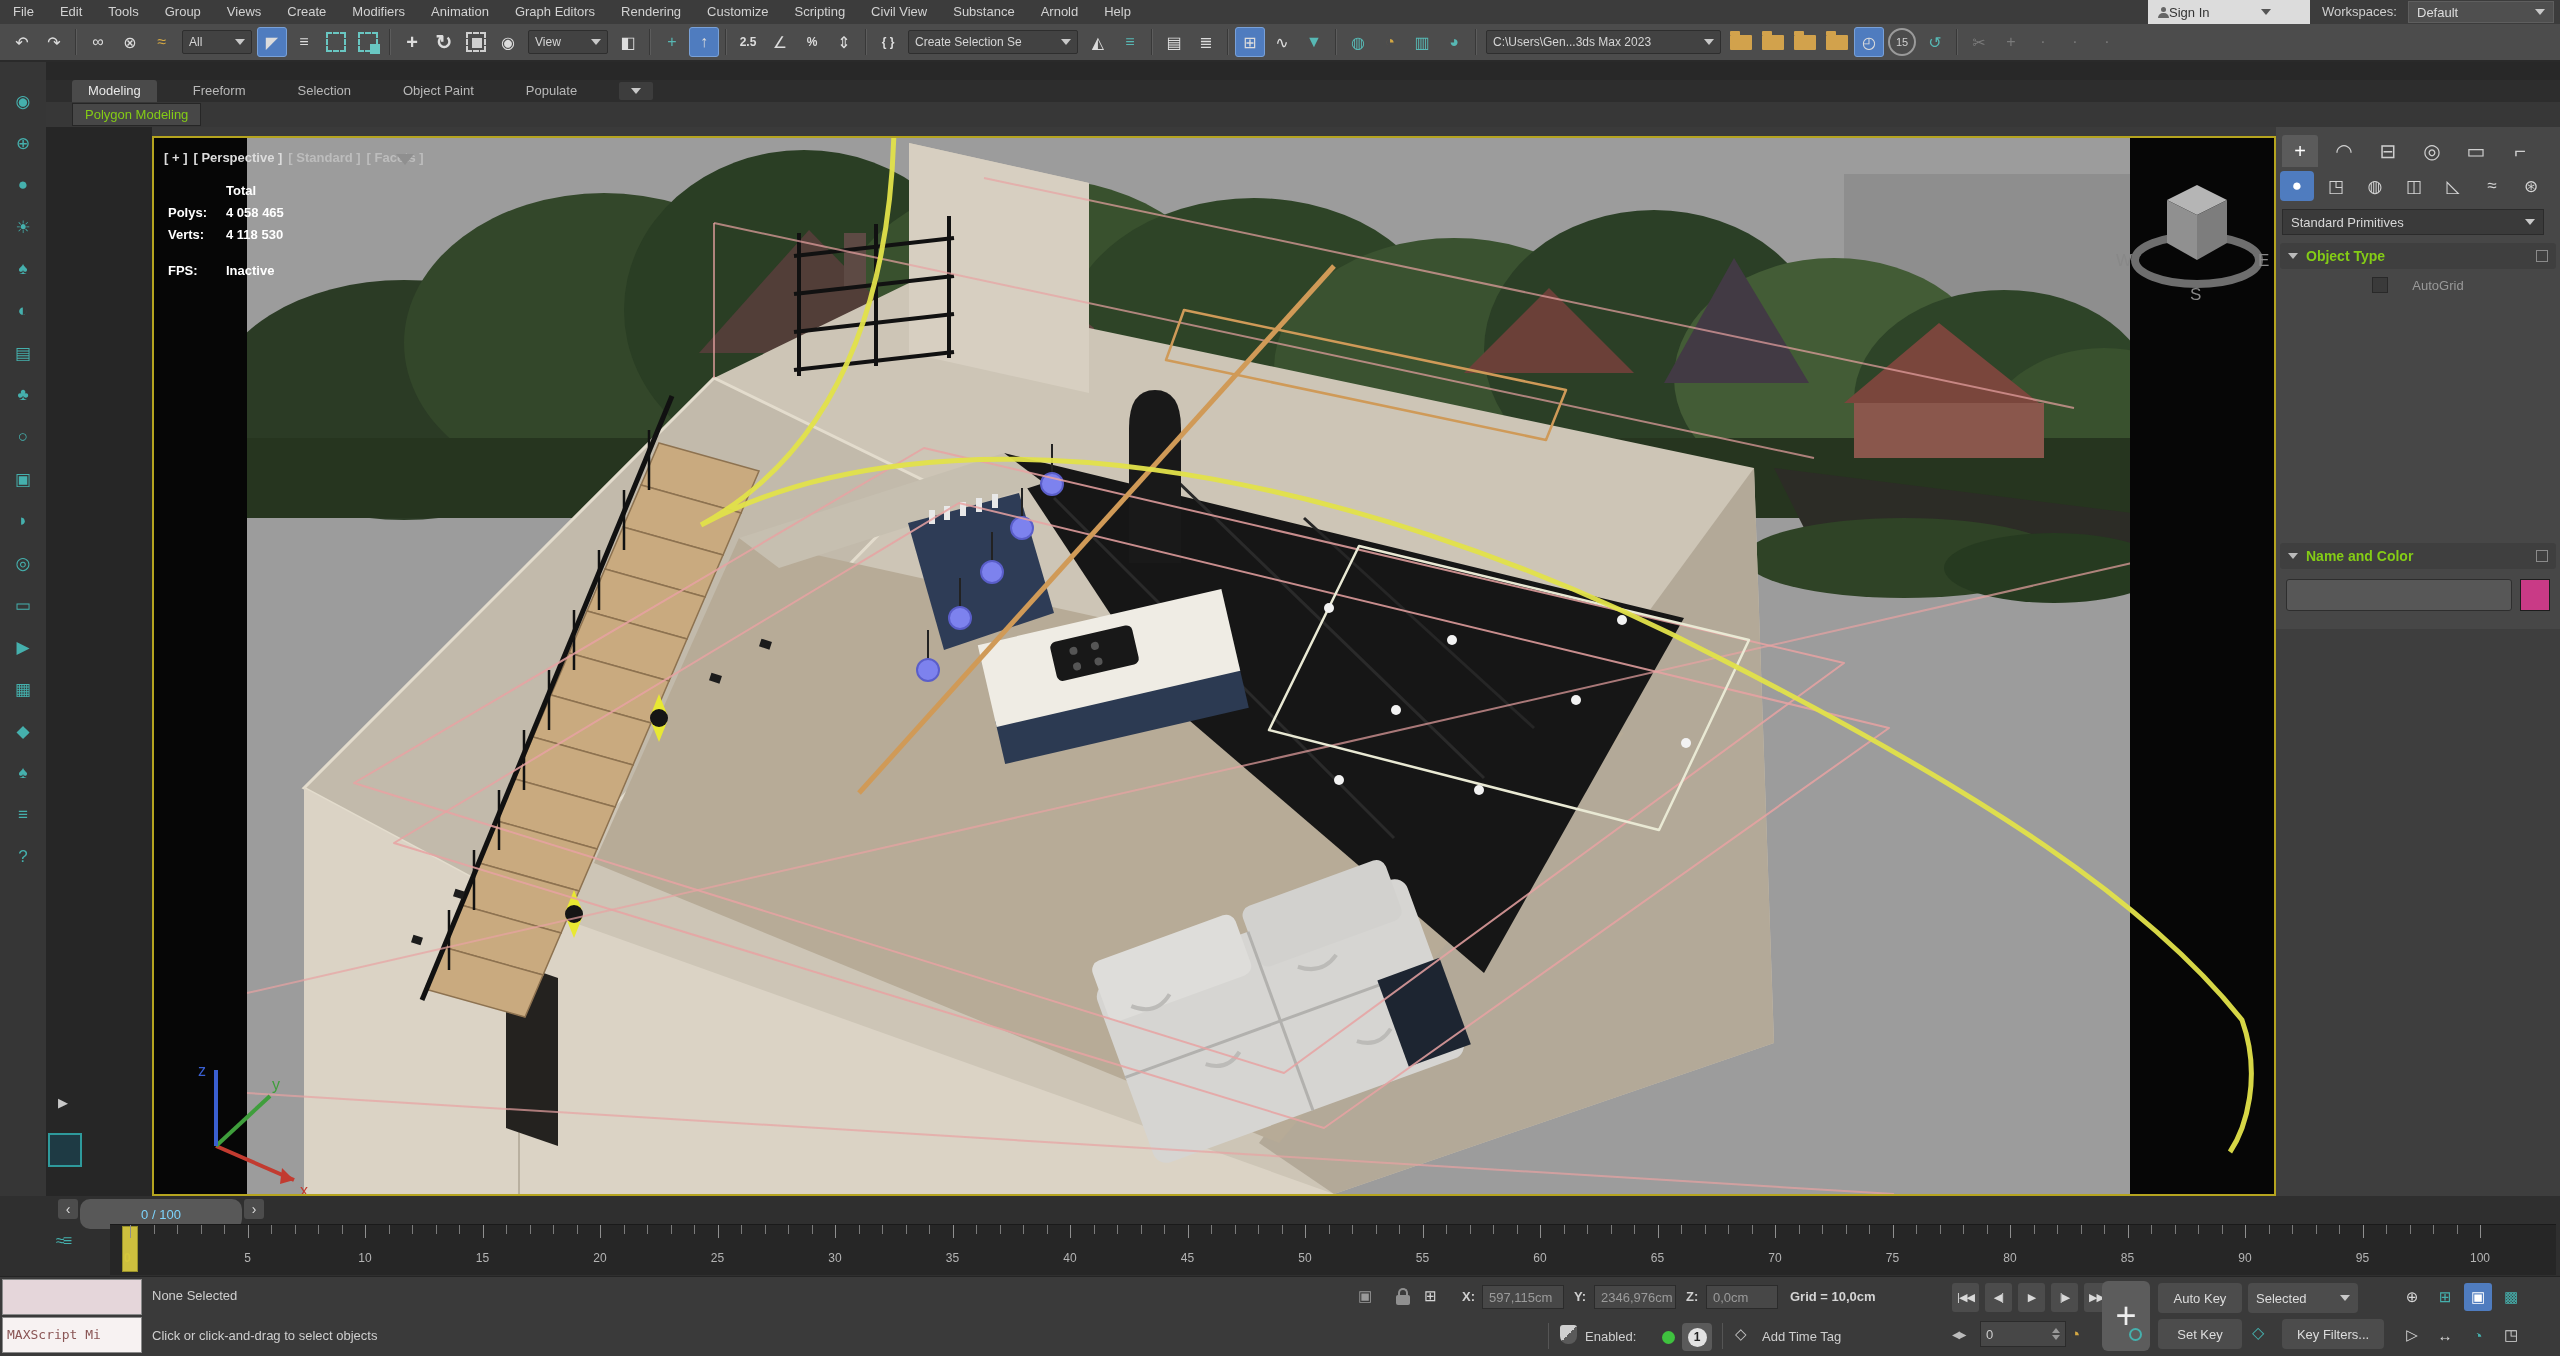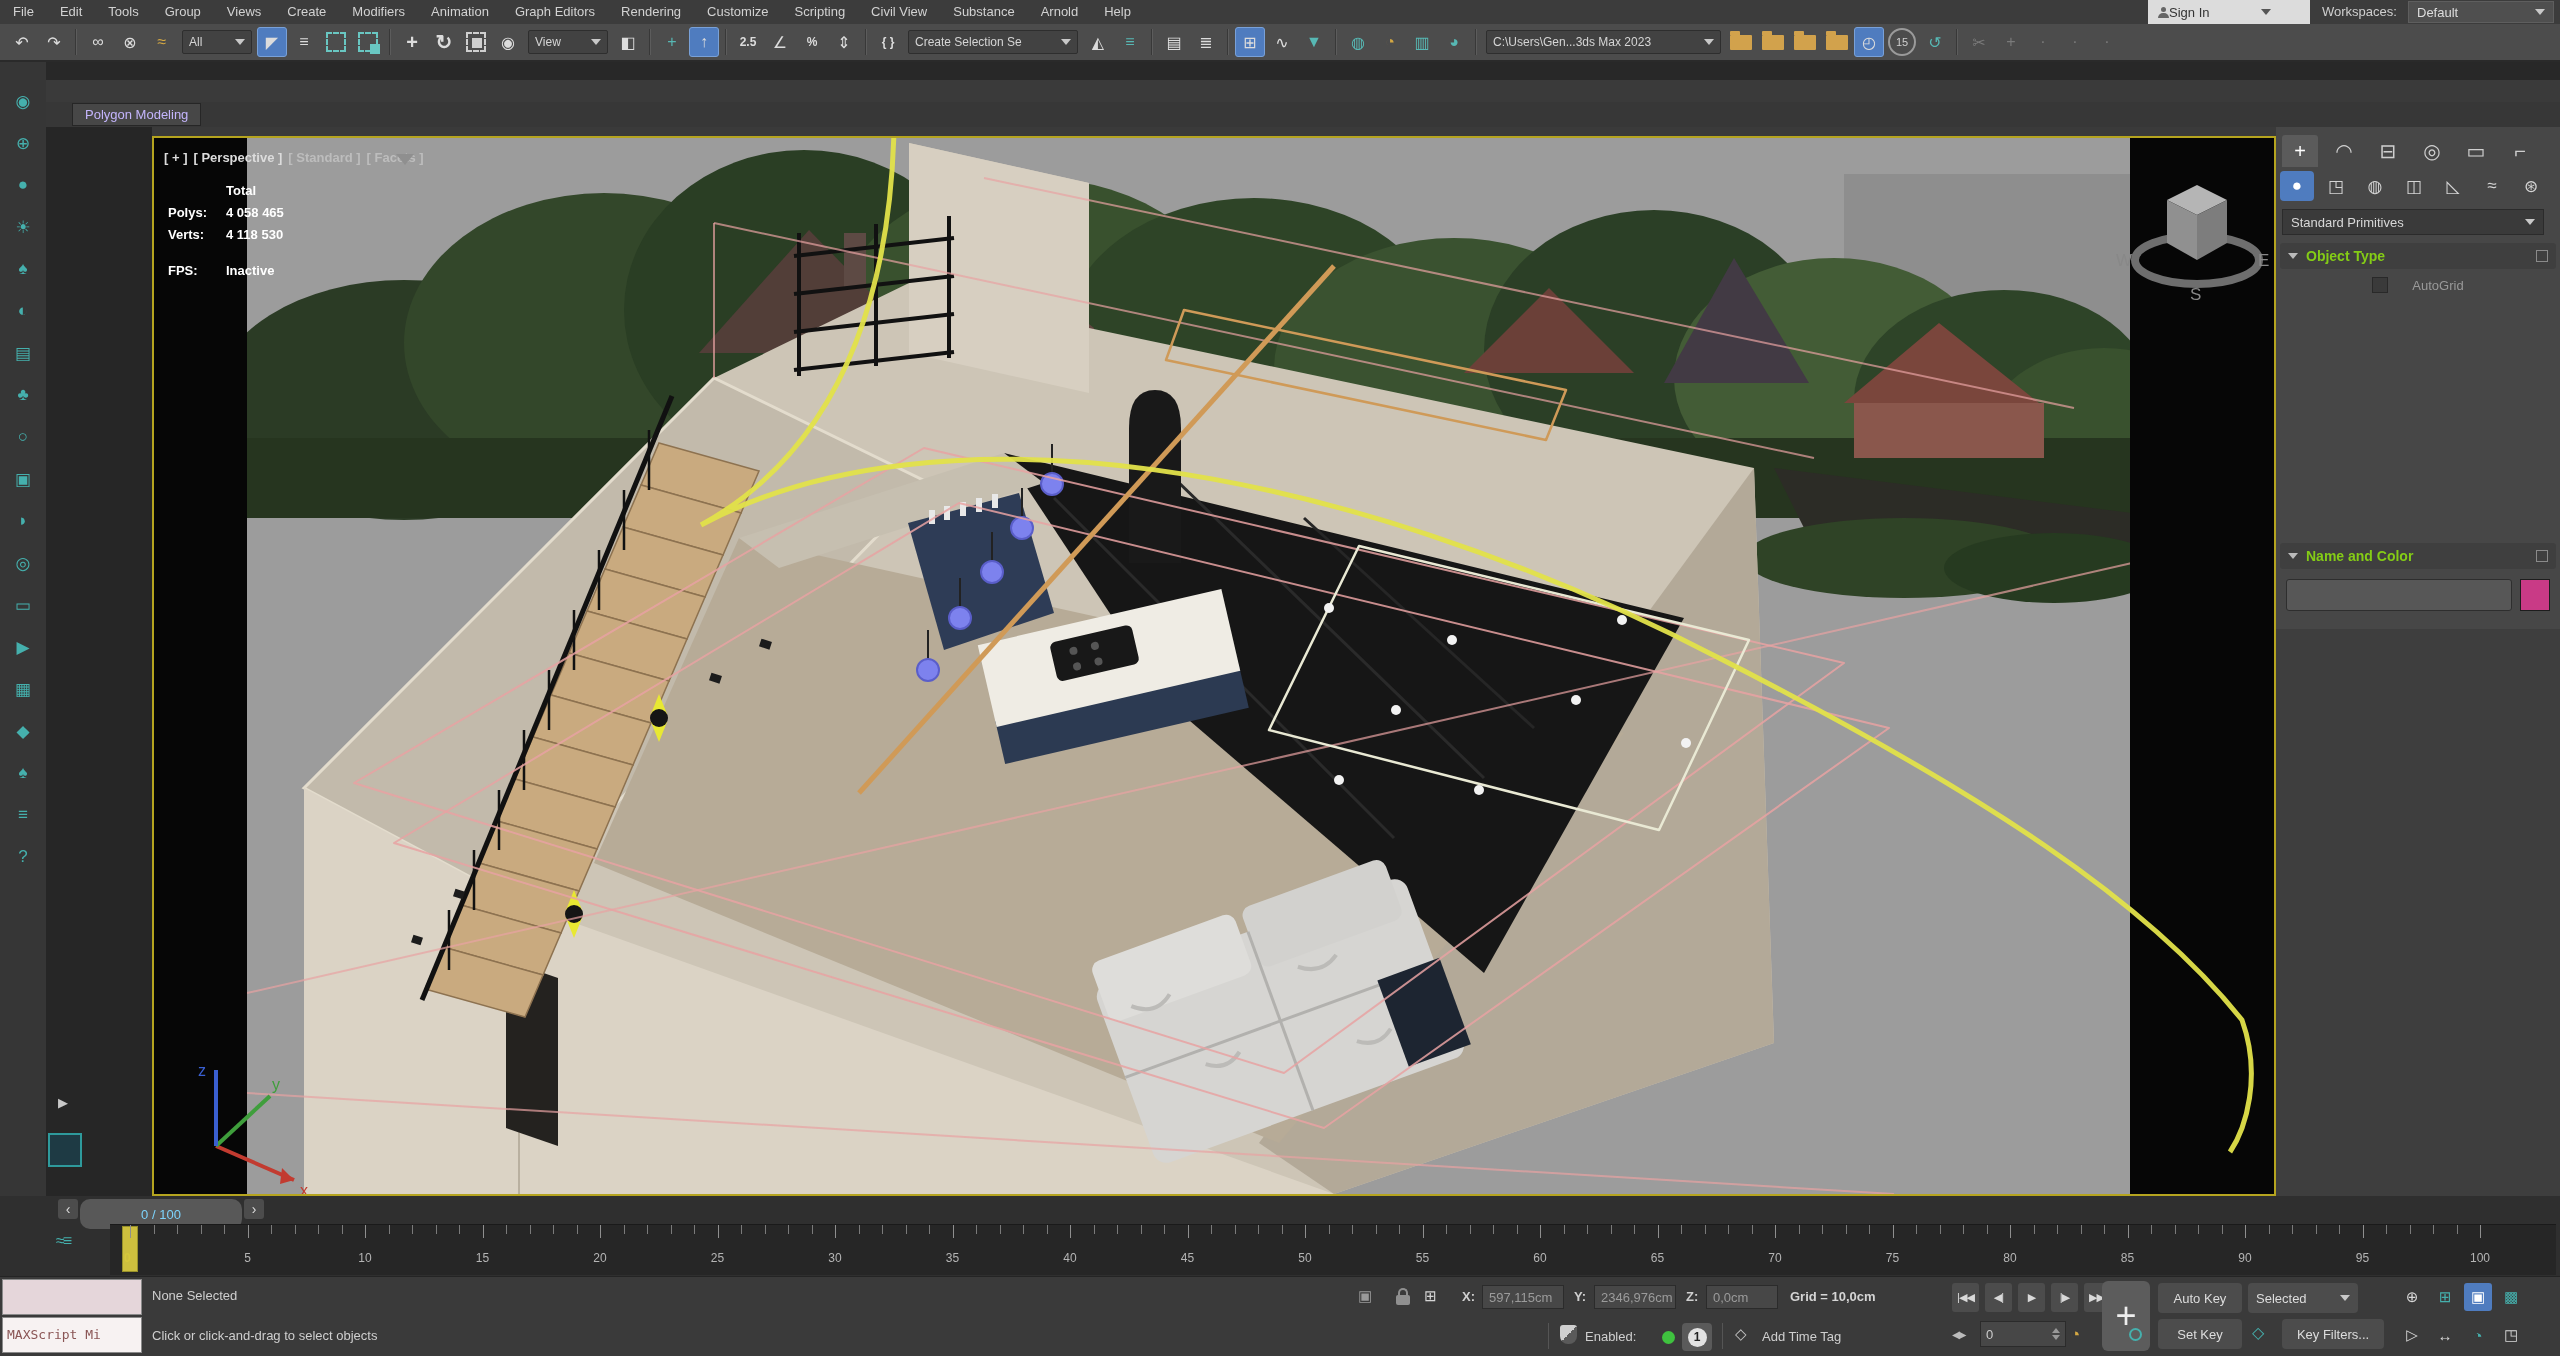--- a/index.html
+++ b/index.html
@@ -49,21 +49,21 @@
   #ribbon-gap{left:0;top:62px;width:2560px;height:18px;background:#282828;}
   #leftcol{left:0;top:62px;width:46px;height:1134px;background:#363636;}
   .lt-icon{position:relative;left:7px;width:32px;height:32px;display:flex;align-items:center;justify-content:center;
            font-size:17px;color:#45b0ad;border-radius:3px;}
   #ribbon-tabs{left:46px;top:80px;width:2514px;height:22px;background:#2d2d2d;display:flex;align-items:flex-end;padding-left:26px;box-sizing:border-box;}
   .rtab{padding:0 16px;margin-right:20px;height:22px;line-height:22px;color:#b8b8b8;}
   .rtab.active{background:#4a4a4a;color:#e8e8e8;border-radius:3px 3px 0 0;}
   #ribbon-menu-btn{width:34px;height:18px;background:#3d3d3d;border-radius:2px;margin-left:6px;margin-bottom:2px;
                    display:flex;align-items:center;justify-content:center;gap:4px;}
   #ribbon-panelrow{left:46px;top:102px;width:2514px;height:25px;background:#373737;display:flex;align-items:center;}
-  #polygon-modeling{margin-left:26px;height:21px;line-height:21px;padding:0 12px;background:#474747;border:1px solid #262626;color:#c4b5fd;}
+  #polygon-modeling{margin-left:26px;height:21px;line-height:21px;padding:0 12px;background:#474747;border:1px solid #262626;color:#84cc16;}
   #leftstrip{left:46px;top:127px;width:106px;height:1069px;background:#262626;}
   #flyout-arrow{left:58px;top:1095px;color:#c8c8c8;font-size:13px;}
   #teal-square{left:48px;top:1133px;width:34px;height:34px;background:#1e3a44;border:2px solid #2e9a9c;box-sizing:border-box;}
 
   
   #viewport{left:152px;top:136px;width:2124px;height:1060px;border:2px solid #b5a41f;box-sizing:border-box;background:#9c9c9c;}
   #scene{position:absolute;left:0;top:0;}
   #vp-label{left:10px;top:12px;font-weight:600;display:flex;gap:6px;white-space:nowrap;}
   .vl-a{color:#dcdcdc;} .vl-b{color:#bdbdbd;}
   #vp-funnel{left:242px;top:16px;width:0;height:0;border-left:9px solid transparent;border-right:9px solid transparent;border-top:11px solid #8f8f8f;}
@@ -356,20 +356,30 @@
       <div class="lt-icon" style="position: absolute; top: 401px;">▣</div>
       <div class="lt-icon" style="position: absolute; top: 443px;">◗</div>
       <div class="lt-icon" style="position: absolute; top: 485px;">◎</div>
       <div class="lt-icon" style="position: absolute; top: 527px;">▭</div>
       <div class="lt-icon" style="position: absolute; top: 569px;">▶</div>
       <div class="lt-icon" style="position: absolute; top: 611px;">▦</div>
       <div class="lt-icon" style="position: absolute; top: 653px;">◆</div>
       <div class="lt-icon" style="position: absolute; top: 695px;">♠</div>
       <div class="lt-icon" style="position: absolute; top: 737px;">≡</div>
       <div class="lt-icon" style="position: absolute; top: 779px;">?</div>
+    </div>
+  <div id="ribbon-tabs" class="abs">
+      <span class="rtab active">Modeling</span>
+      <span class="rtab">Freeform</span>
+      <span class="rtab">Selection</span>
+      <span class="rtab">Object Paint</span>
+      <span class="rtab">Populate</span>
+      <span id="ribbon-menu-btn">
+        <span class="caret-dn lt"></span>
+      </span>
     </div>
   <div id="ribbon-panelrow" class="abs">
     <div id="polygon-modeling">Polygon Modeling</div>
   </div>
   <div id="leftstrip" class="abs"></div>
   <div id="flyout-arrow" class="abs">▶</div>
   <div id="teal-square" class="abs"></div>
 
   <div id="viewport" class="abs">
     <svg id="scene" width="2120" height="1056" viewBox="0 0 2120 1056">

